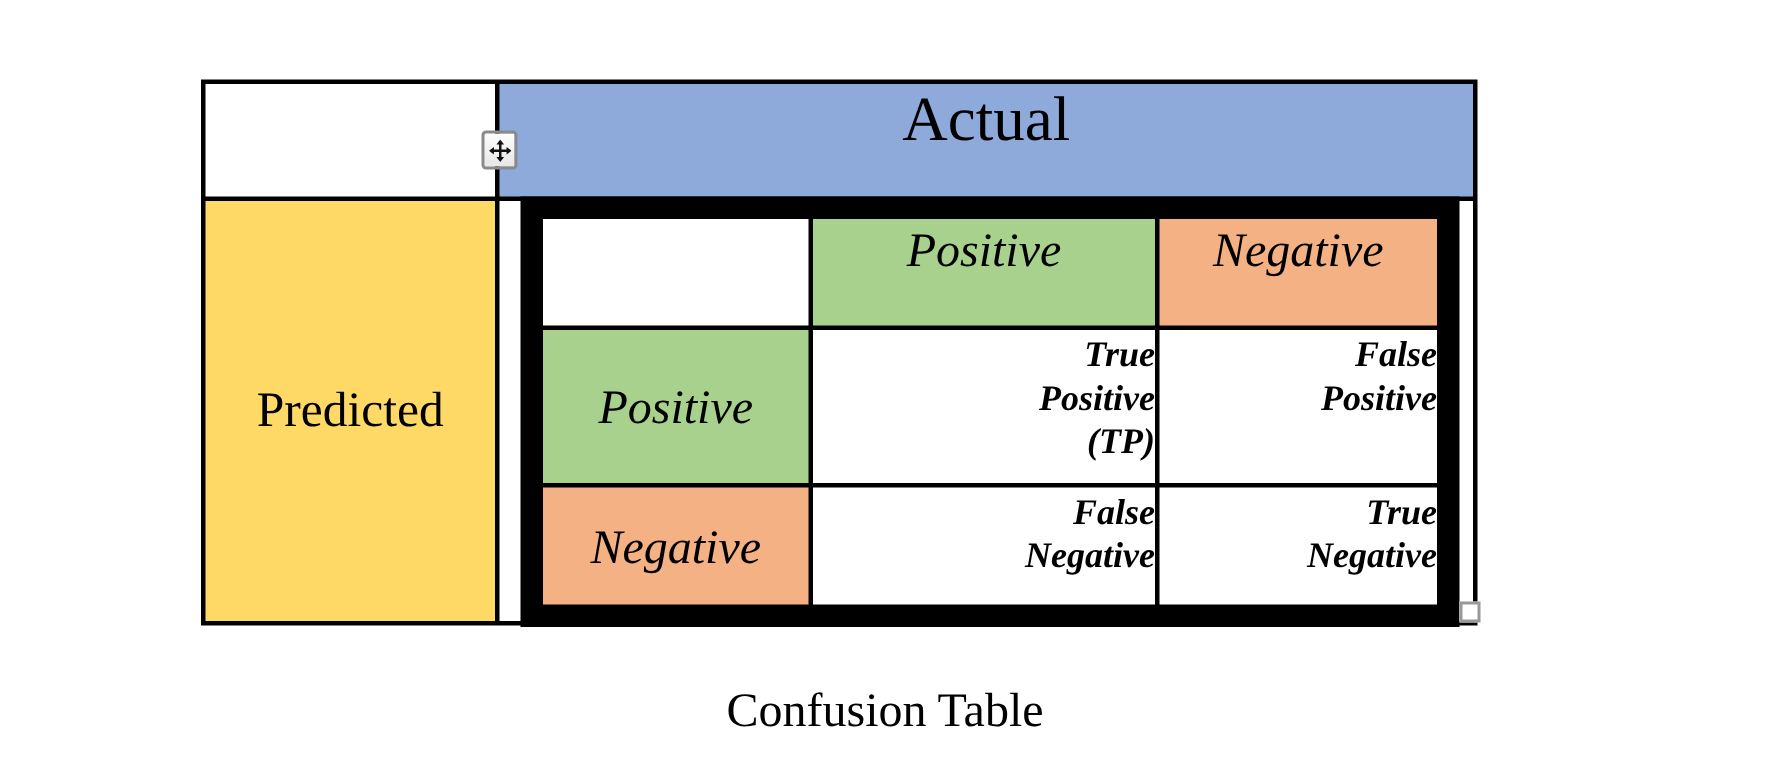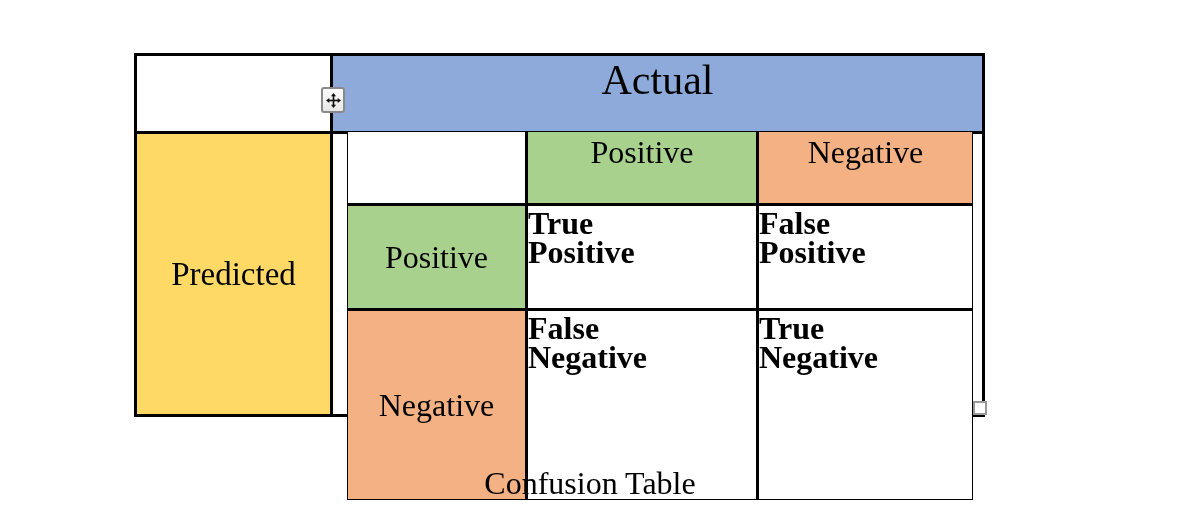--- a/index.html
+++ b/index.html
@@ -41,44 +41,45 @@
     background: var(--predicted-yellow, #FFD966);
     display: flex; justify-content: center; align-items: center;
     font-size: 33px;
   }
   .nested-area { position: relative; background: #ffffff; }
 
   
   .inner-table {
     position: absolute;
     left: 14px; top: -3px;
-    width: 626px; height: 369px;
+    width: 626px; height: 287px;
     background: var(--border-black, #000);
     display: grid;
     grid-template-columns: 177px 228px 1fr;
     grid-template-rows: 71px 102px 1fr;
     gap: 3px;
-    padding: 1px;
+    padding: 15px;
     box-sizing: border-box;
+    font-style: italic;
   }
   .icell { background: #ffffff; }
   .green  { background: var(--positive-green, #A9D18E); }
   .orange { background: var(--negative-orange, #F4B183); }
   .col-header {
     display: flex; justify-content: center; align-items: flex-start;
     padding-top: 2px; font-size: 32px;
   }
   .row-header {
     display: flex; justify-content: center; align-items: center;
     font-size: 32px;
   }
   .data-cell {
-    text-align: left;
+    text-align: right;
     font-weight: bold;
-    font-size: 32px;
+    font-size: 24px;
     line-height: 29px;
     padding-top: 3px;
   }
 
   
   .move-handle {
     position: absolute;
     left: 321px; top: 87px;
     width: 24px; height: 26px;
     background: linear-gradient(#fdfdfd, #e7e7e7);
@@ -94,21 +95,21 @@
     width: 14px; height: 14px;
     background: #ffffff;
     border: 2px solid #999999;
     box-sizing: border-box;
     z-index: 10;
   }
 
   
   .caption {
     position: absolute;
-    left: 0; top: 464px;
+    left: 0; top: 454px;
     width: 1180px;
     text-align: center;
     font-size: 32px;
     line-height: 1.2;
   }
 </style>
 </head>
 <body>
 
 <div class="page">
@@ -138,20 +139,21 @@
           <span>Negative</span>
         </div>
 
         <div class="icell green row-header">
           <span>Positive</span>
         </div>
 
         <div class="icell data-cell">
           <div>True</div>
           <div>Positive</div>
+          <div>(TP)</div>
         </div>
 
         <div class="icell data-cell">
           <div>False</div>
           <div>Positive</div>
         </div>
 
         <div class="icell orange row-header">
           <span>Negative</span>
         </div>

